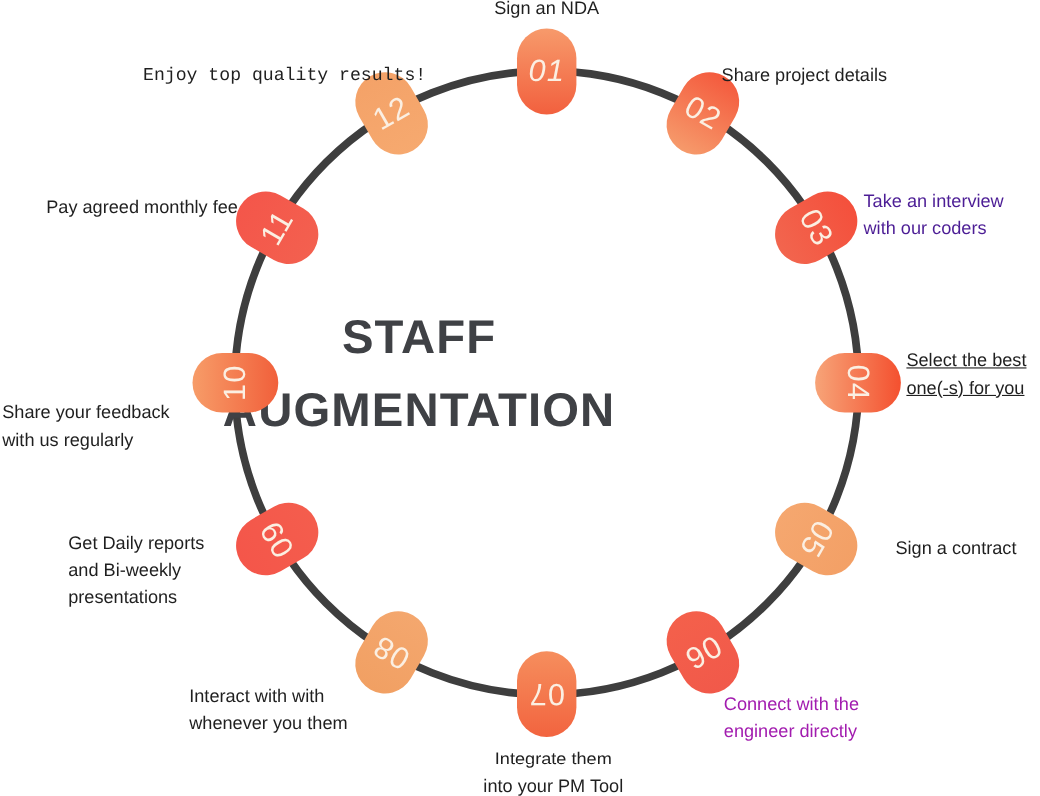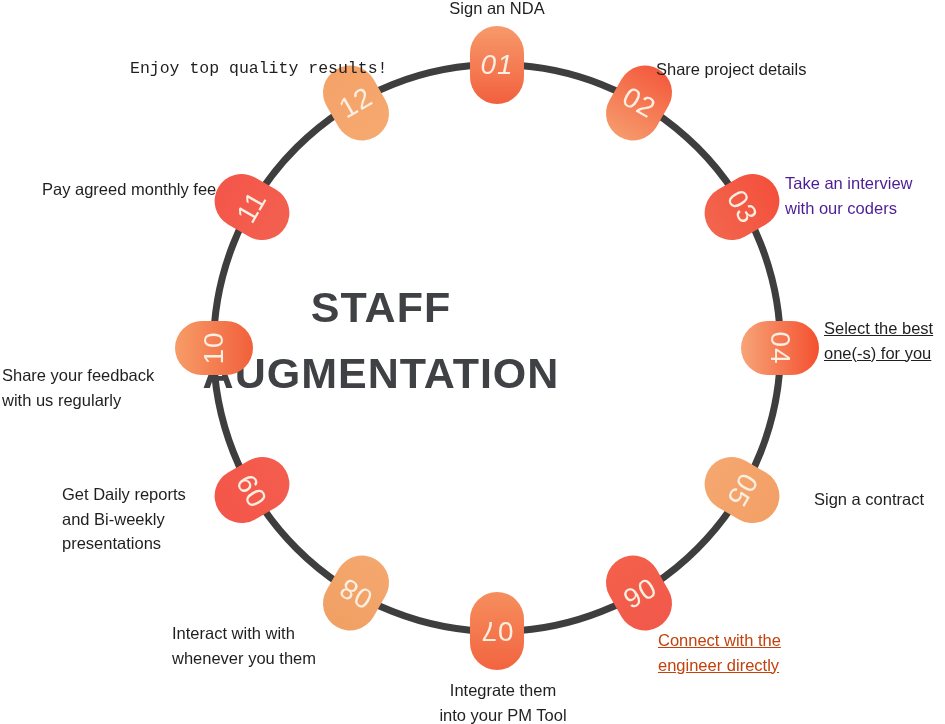--- a/index.html
+++ b/index.html
@@ -91,21 +91,21 @@
       </div>
       <div class="pill" style="left: 715.085px; top: 450.5px; transform: rotate(120deg); background: linear-gradient(rgb(243, 160, 102), rgb(245, 167, 111));">
         <span style="color: rgb(251, 239, 226);">05</span>
       </div>
       <div class="step-label" style="left: 787px; top: 487px; color: rgb(31, 31, 31); margin-left: 27px;">
         <div>Sign a contract</div>
       </div>
       <div class="pill" style="left: 611.5px; top: 554.085px; transform: rotate(150deg); background: linear-gradient(rgb(241, 89, 74), rgb(244, 96, 75));">
         <span style="color: rgb(251, 239, 226);">06</span>
       </div>
-      <div class="step-label" style="left: 658px; top: 628px; color: #c2410c; text-decoration: underline;">
+      <div class="step-label" style="left: 658px; top: 628px; color: #a21caf;">
         <div>Connect with the</div>
         <div>engineer directly</div>
       </div>
       <div class="pill" style="left: 470px; top: 592px; transform: rotate(180deg); background: linear-gradient(rgb(242, 100, 63), rgb(246, 142, 93));">
         <span style="color: rgb(251, 239, 226);">07</span>
       </div>
       <div class="step-label center" style="left: 503px; top: 678px; color: rgb(31, 31, 31);">
         <div>Integrate them</div>
         <div>into your PM Tool</div>
       </div>

